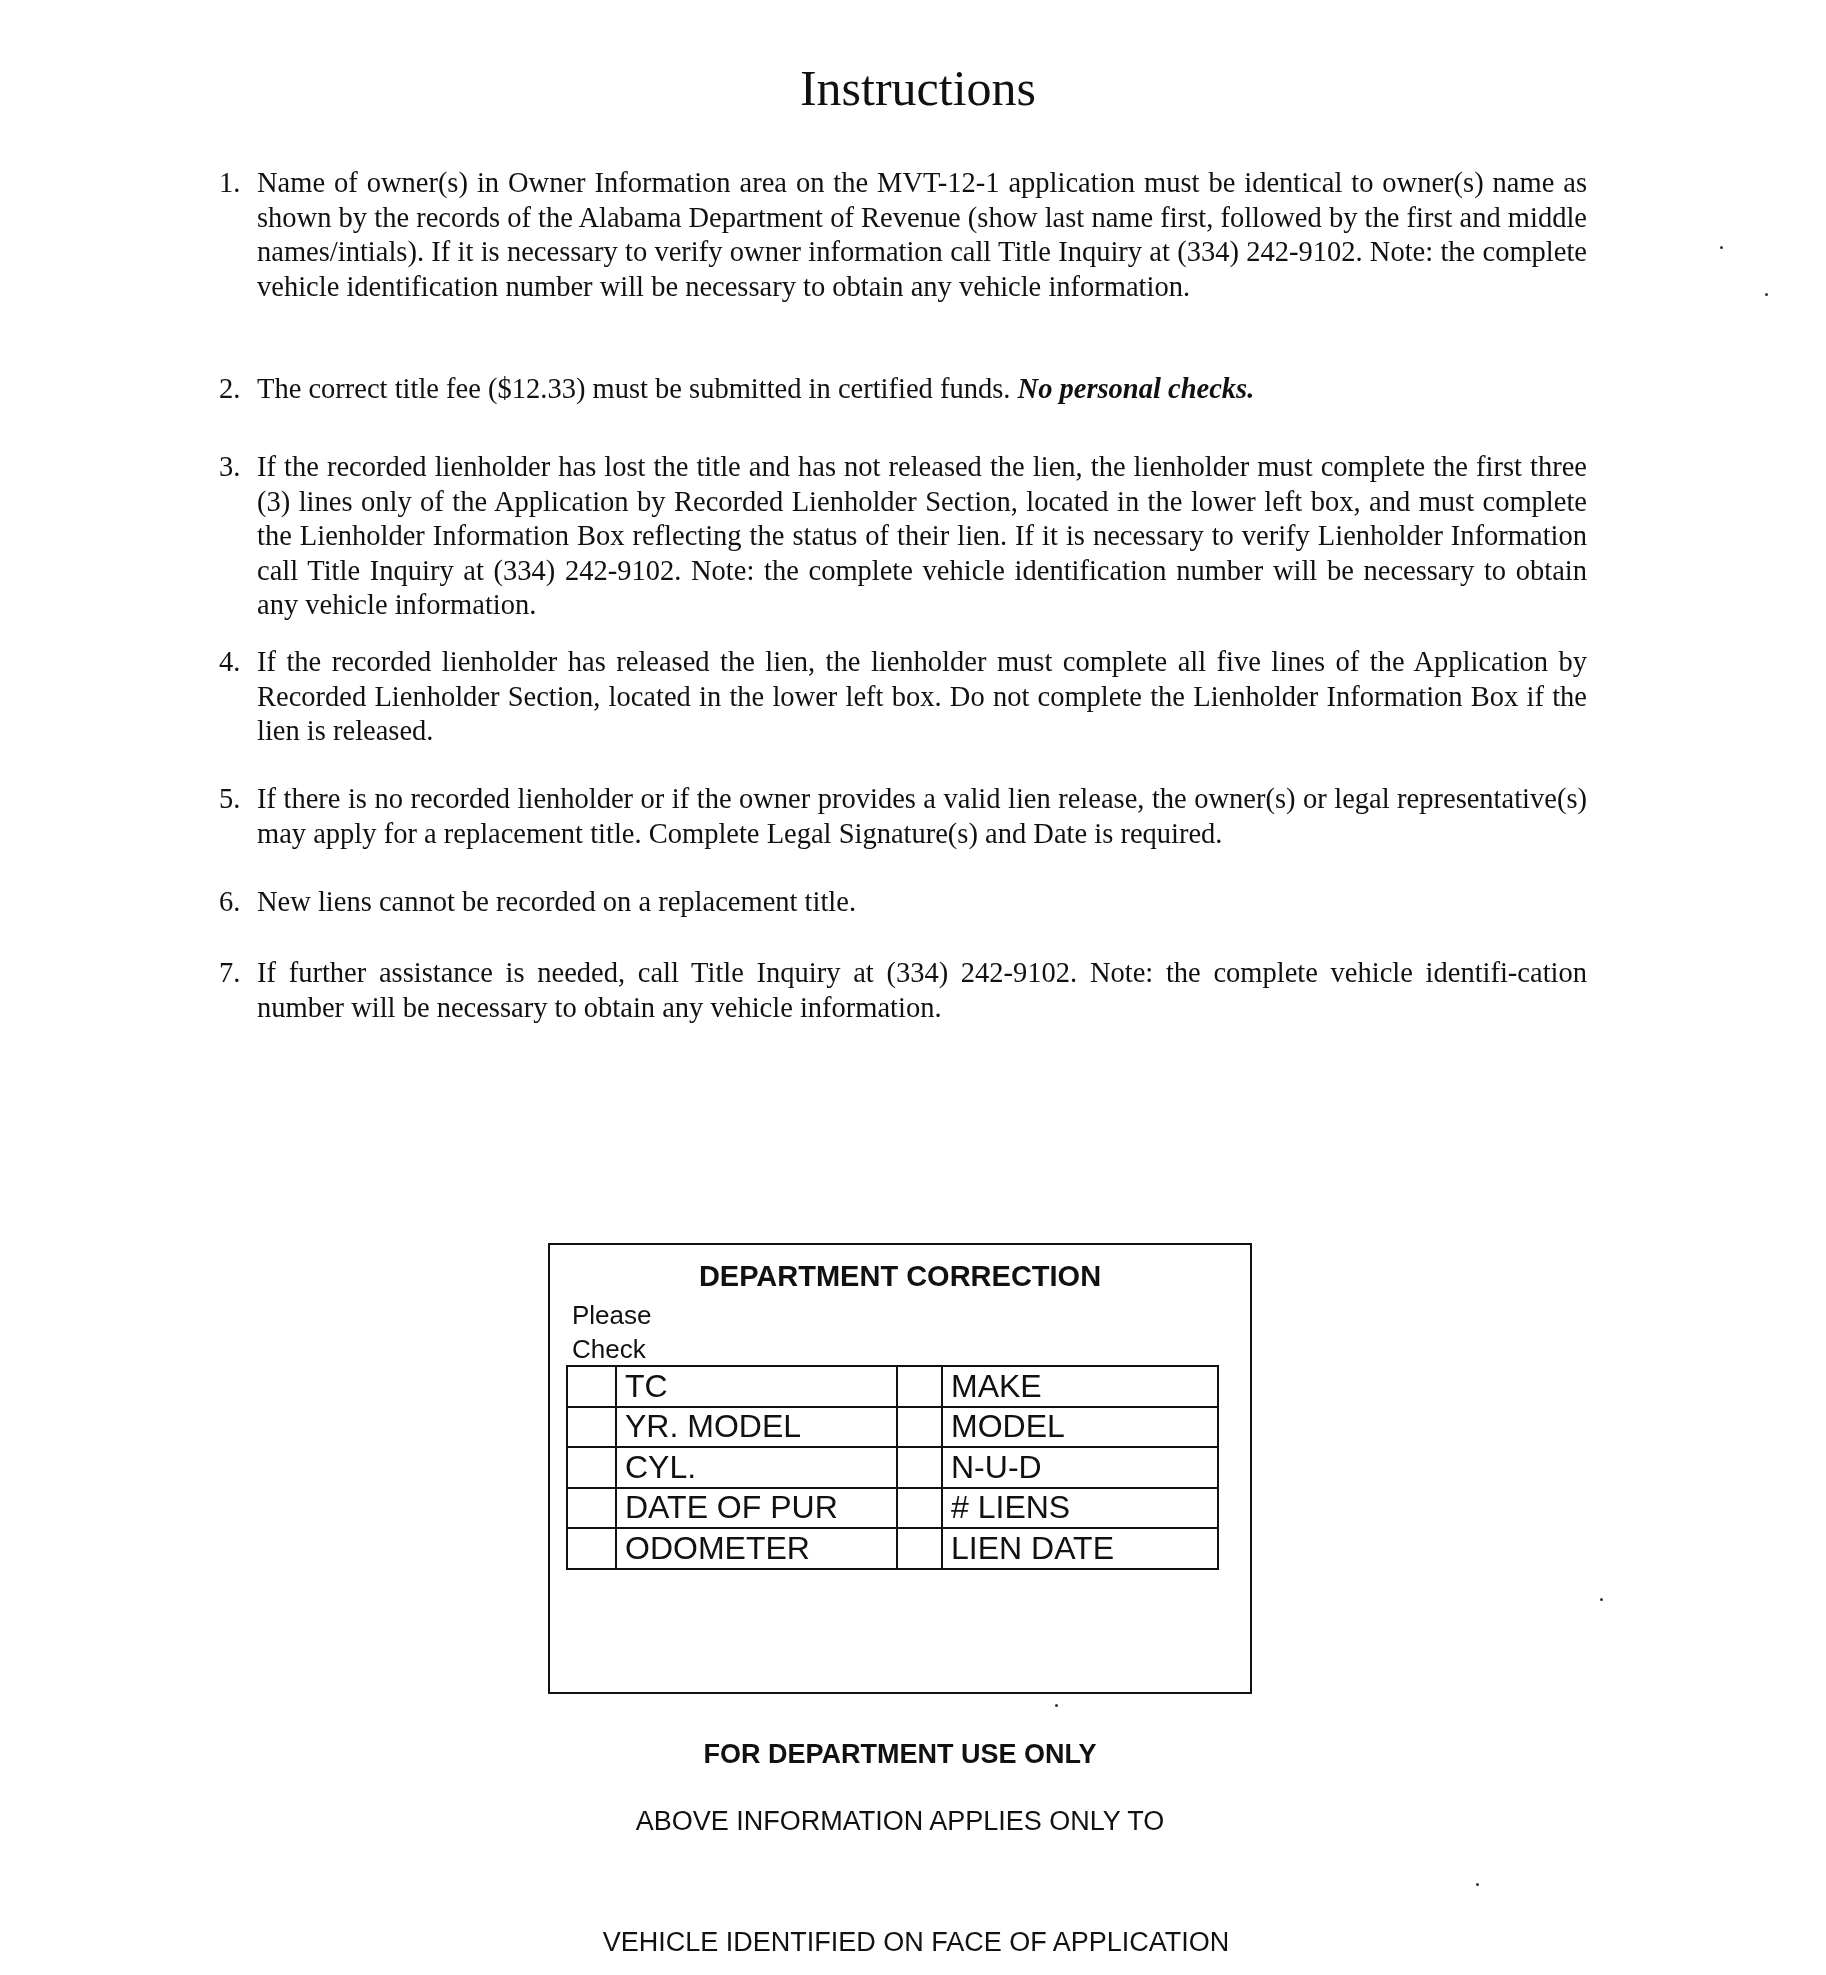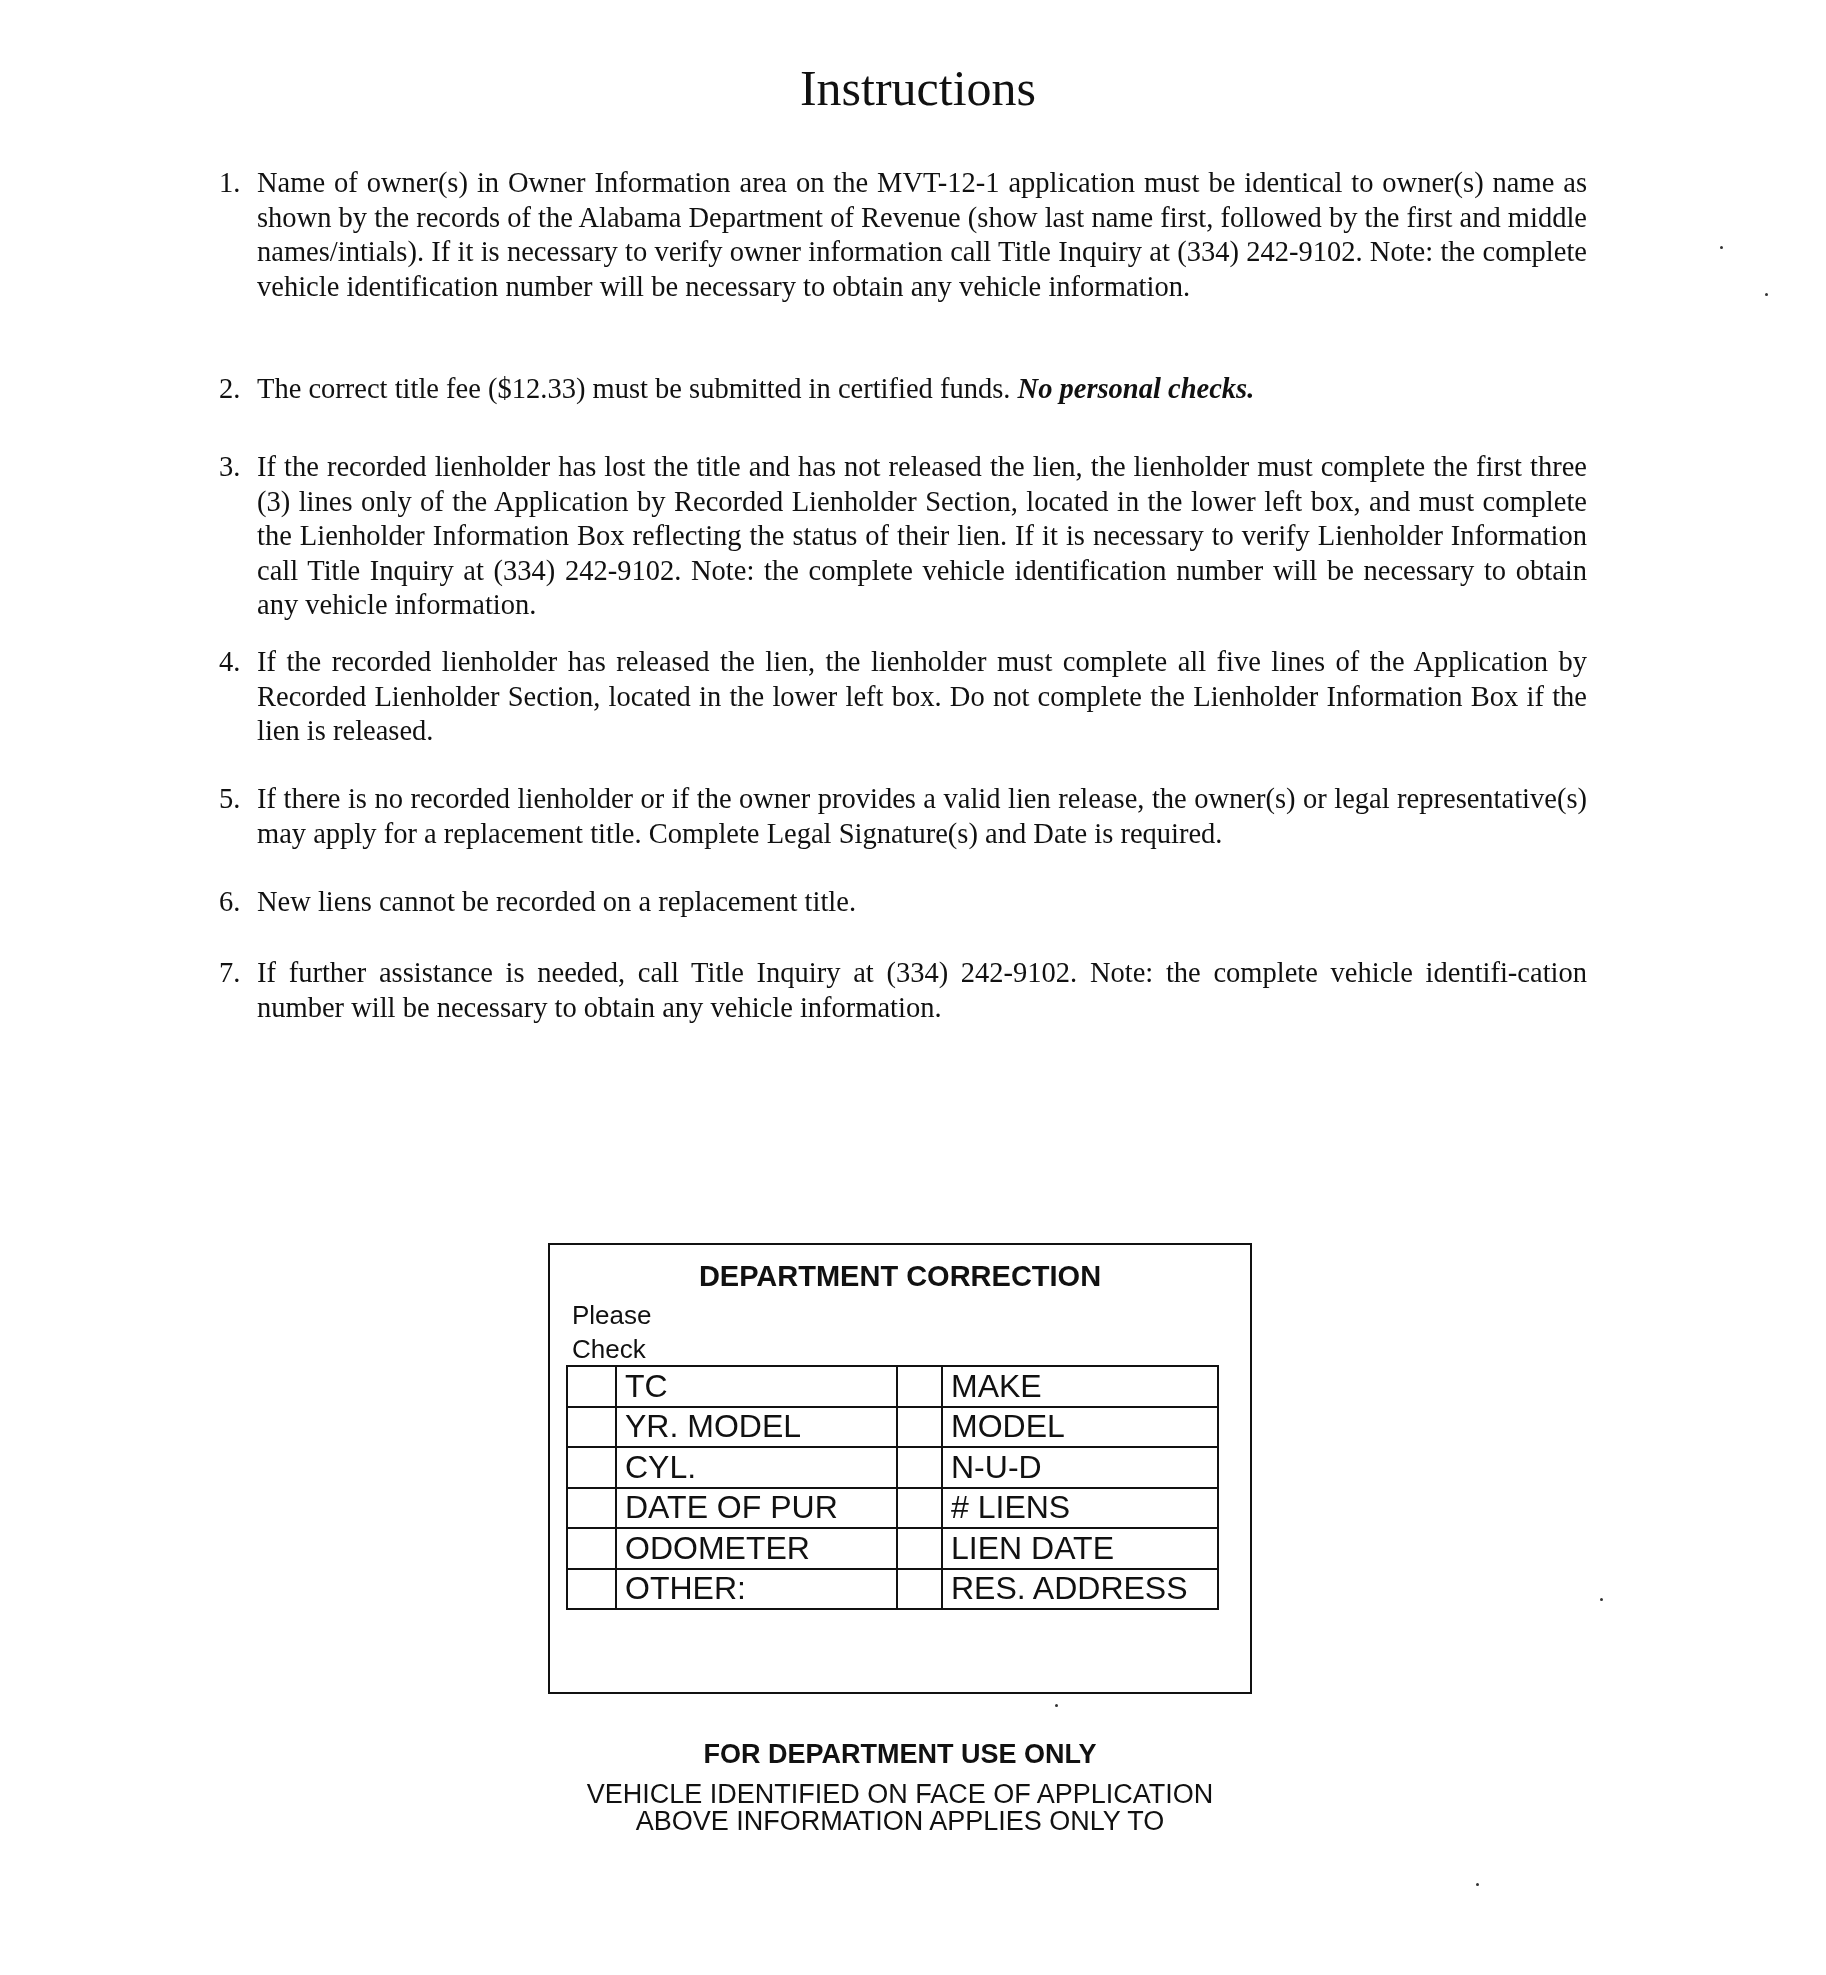--- a/index.html
+++ b/index.html
@@ -98,31 +98,25 @@
       <td class="lbl1">DATE OF PUR</td>
       <td class="chk2"></td>
       <td class="lbl2"># LIENS</td>
     </tr>
     <tr>
       <td class="chk"></td>
       <td class="lbl1">ODOMETER</td>
       <td class="chk2"></td>
       <td class="lbl2">LIEN DATE</td>
     </tr>
-    <tr>
-      <td class="chk"></td>
-      <td class="lbl1">OTHER:</td>
-      <td class="chk2"></td>
-      <td class="lbl2">RES. ADDRESS</td>
-    </tr>
   </tbody>
     </table>
 </div>
 
 <div class="foot bold" style="top:1738px;">FOR DEPARTMENT USE ONLY</div>
 <div class="foot" style="top:1805px;">ABOVE INFORMATION APPLIES ONLY TO</div>
-<div class="foot" style="top:1778px;">VEHICLE IDENTIFIED ON FACE OF APPLICATION</div>
+<div class="foot" style="top:1926px;padding-left:16px;">VEHICLE IDENTIFIED ON FACE OF APPLICATION</div>
 
 <div class="speck" style="left:1720px;top:246px;"></div>
 <div class="speck" style="left:1765px;top:293px;"></div>
 <div class="speck" style="left:1055px;top:1704px;"></div>
 <div class="speck" style="left:1476px;top:1883px;"></div>
 <div class="speck" style="left:1600px;top:1598px;"></div>
 
 </body></html>

